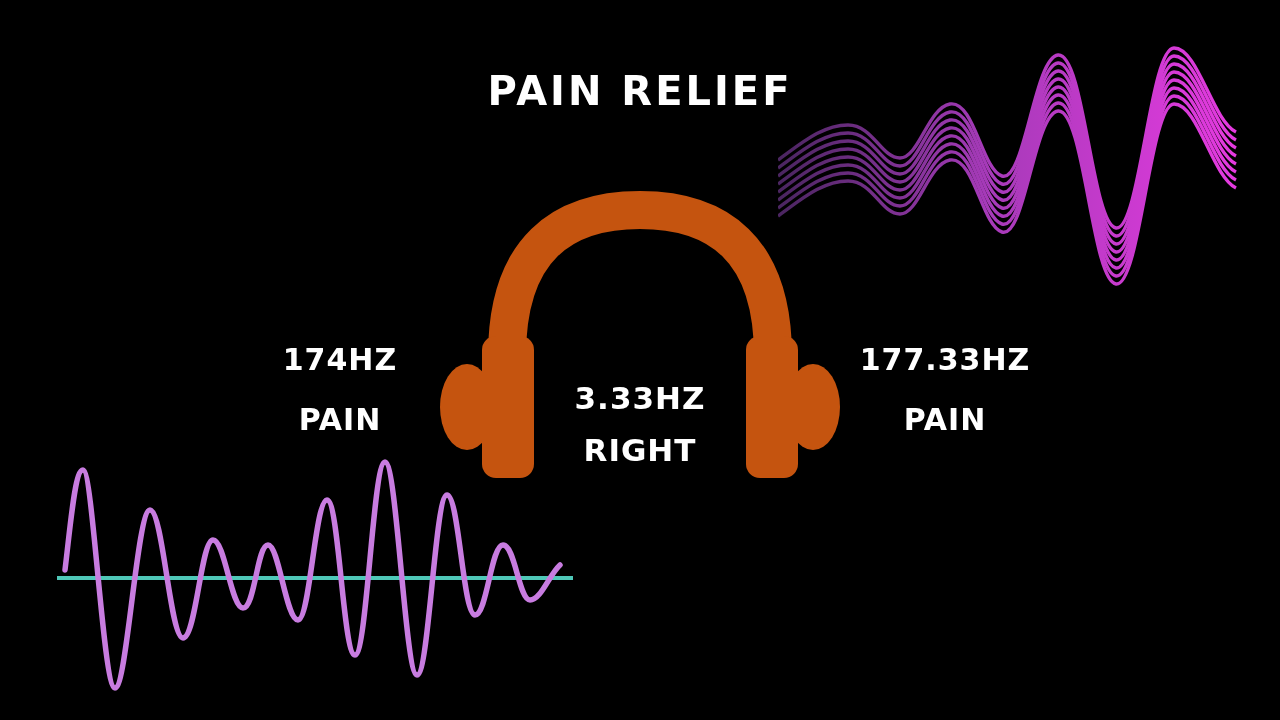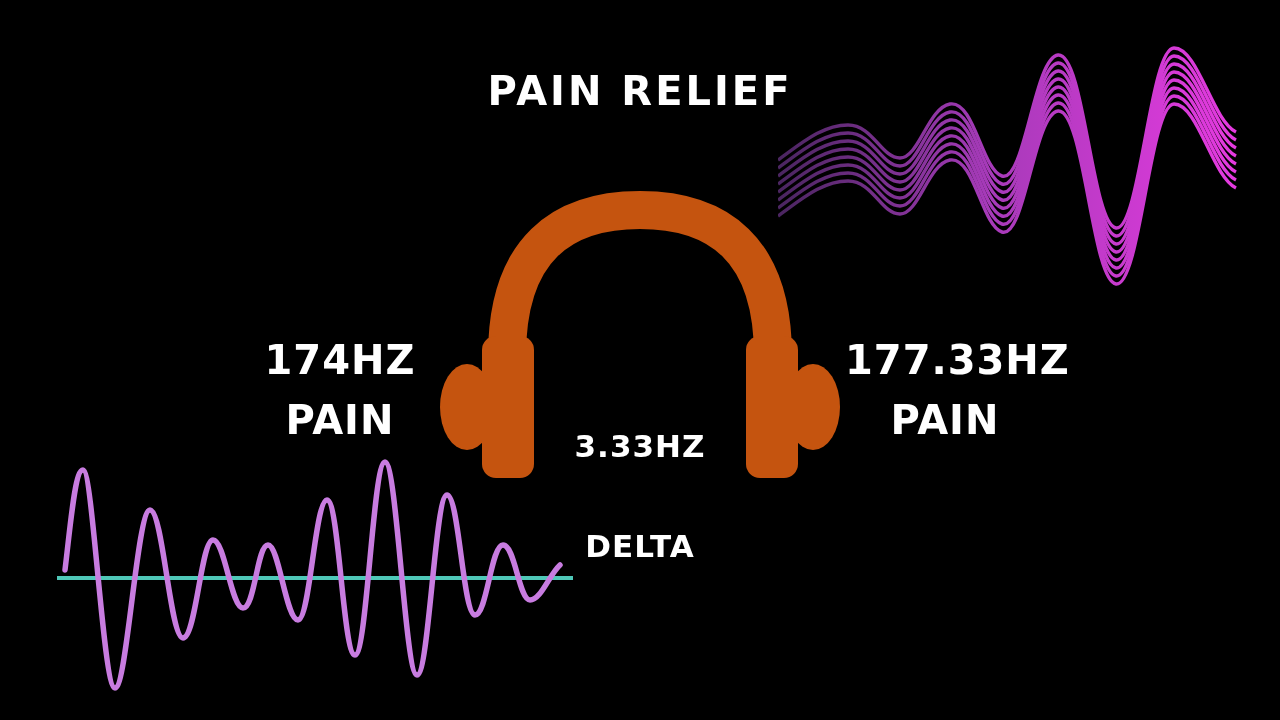--- a/index.html
+++ b/index.html
@@ -23,25 +23,25 @@
   .title{
     position:absolute;top:68px;left:0;width:100%;
     text-align:center;
     font-size:40px;font-weight:bold;letter-spacing:3px;
     color:var(--text);
   }
   .wave-top-right{position:absolute;left:778px;top:30px;width:460px;height:275px;}
   .headphones{position:absolute;left:435px;top:190px;width:410px;height:290px;}
   .waveform{position:absolute;left:55px;top:450px;width:530px;height:250px;}
   .label{position:absolute;text-align:center;font-weight:bold;color:var(--text);}
-  .label .freq,.label .side{font-size:40px;line-height:60px;letter-spacing:1px;}
+  .label .freq,.label .side{font-size:30px;line-height:60px;letter-spacing:1px;}
   .label.left{left:240px;top:330px;width:200px;}
   .label.right{left:845px;top:330px;width:200px;text-align:center;}
   .label.delta{left:565px;top:372px;width:150px;}
-  .label.delta .freq,.label.delta .side{font-size:31px;line-height:52px;margin-top:48px;}
+  .label.delta .freq,.label.delta .side{font-size:31px;line-height:52px;}
 </style>
 </head>
 <body>
 
 <div class="stage">
 
   <h1 class="title">PAIN RELIEF</h1>
 
   <svg class="wave-top-right" viewBox="0 0 460 275" aria-hidden="true">
     <defs>
@@ -74,21 +74,21 @@
       <ellipse cx="32" cy="217" rx="27" ry="43"></ellipse>
       <ellipse cx="378" cy="217" rx="27" ry="43"></ellipse>
       <path d="M 72 166 C 72 58, 128 20, 205 20 C 282 20, 338 58, 338 166" fill="none" stroke-width="38" style="stroke:var(--headphones)"></path>
       <rect x="47" y="146" width="52" height="142" rx="14"></rect>
       <rect x="311" y="146" width="52" height="142" rx="14"></rect>
     </g>
   </svg>
 
   <div class="label delta">
     <div class="freq">3.33HZ</div>
-    <div class="side">DELTA</div>
+    <div class="side">RIGHT</div>
   </div>
 
   <div class="label right">
     <div class="freq">177.33HZ</div>
     <div class="side">PAIN</div>
   </div>
 
   <svg class="waveform" viewBox="0 0 530 250" aria-hidden="true">
     <line x1="2" y1="128" x2="518" y2="128" stroke-width="4" style="stroke:var(--baseline)"></line>
     <path fill="none" stroke-width="5.5" stroke-linecap="round" style="stroke:var(--waveform)" d="M 10 120

